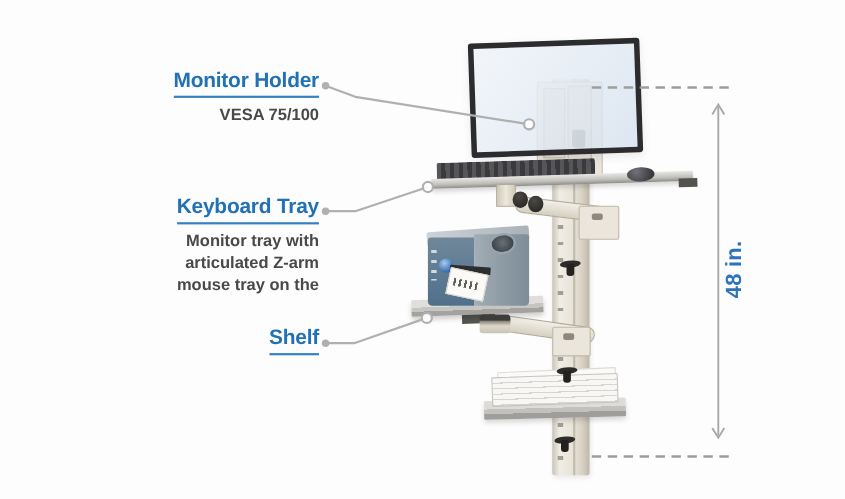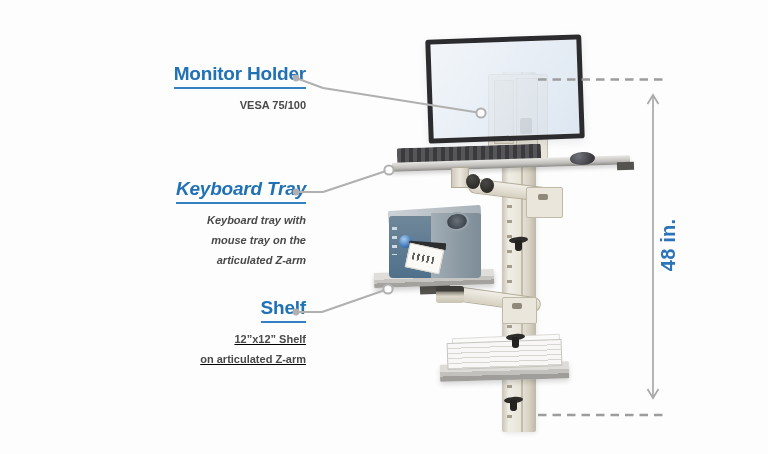--- a/index.html
+++ b/index.html
@@ -1,27 +1,27 @@
 <!DOCTYPE html>
 <html><head>
 <meta charset="utf-8">
 <style>
   html,body{margin:0;padding:0;background:#ffffff;}
   .stage{
     position:relative;width:768px;height:454px;overflow:hidden;
     background:#fdfdfd;font-family:"Liberation Sans", sans-serif;
   }
   
-  .callout{position:absolute;left:0;width:290px;text-align:right;z-index:8;margin-left:16px;}
+  .callout{position:absolute;left:0;width:290px;text-align:right;z-index:8;}
   .callout-title{
     display:inline-block;font-size:19px;font-weight:bold;color:#2171b5;
     letter-spacing:-0.2px;padding-bottom:3px;border-bottom:2.5px solid #3380c4;
     line-height:20px;
   }
-  .callout-desc{margin-top:6px;font-size:11px;line-height:20px;color:#49494b;font-weight:600;}
+  .callout-desc{margin-top:6px;font-size:15px;line-height:20px;color:#49494b;font-weight:600;}
   
   .dim-label{
     position:absolute;left:636px;top:234px;width:64px;height:22px;
     transform:rotate(-90deg);font-size:20px;font-weight:bold;color:#2b74ba;
     text-align:center;line-height:22px;z-index:9;letter-spacing:0.2px;
   }
   
   .overlay{position:absolute;left:0;top:0;z-index:10;pointer-events:none;}
   .overlay polyline{fill:none;stroke:#b0b0b0;stroke-width:2;stroke-linejoin:round;}
   .overlay .dot{fill:#b0b0b0;}
@@ -114,35 +114,31 @@
 
 <div class="stage">
 
   <div class="callout" style="top:64px;">
     <span class="callout-title">Monitor Holder</span>
     <div class="callout-desc">
       <div>VESA 75/100</div>
     </div>
   </div>
 
-  <div class="callout" style="top:179px;font-style:italic;">
+  <div class="callout" style="top:179px;">
     <span class="callout-title">Keyboard Tray</span>
     <div class="callout-desc">
-      <div>Keyboard tray with</div>
+      <div>Monitor tray with</div>
+      <div>articulated Z-arm</div>
       <div>mouse tray on the</div>
-      <div>articulated Z-arm</div>
     </div>
   </div>
 
-  <div class="callout" style="top:298px;text-decoration:underline;">
+  <div class="callout" style="top:298px;">
     <span class="callout-title">Shelf</span>
-    <div class="callout-desc">
-      <div>12”x12” Shelf</div>
-      <div>on articulated Z-arm</div>
-    </div>
   </div>
 
   <div class="dim-label">48 in.</div>
 
   <div class="art">
 
     <div class="track"></div>
     <div class="track-line"></div>
     <div class="track-slots"></div>
 

